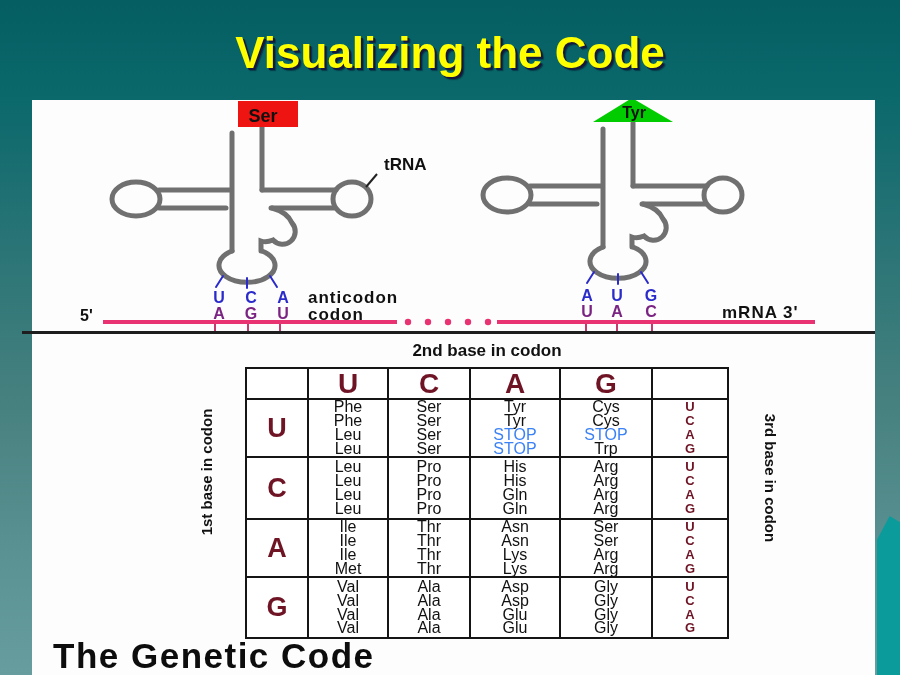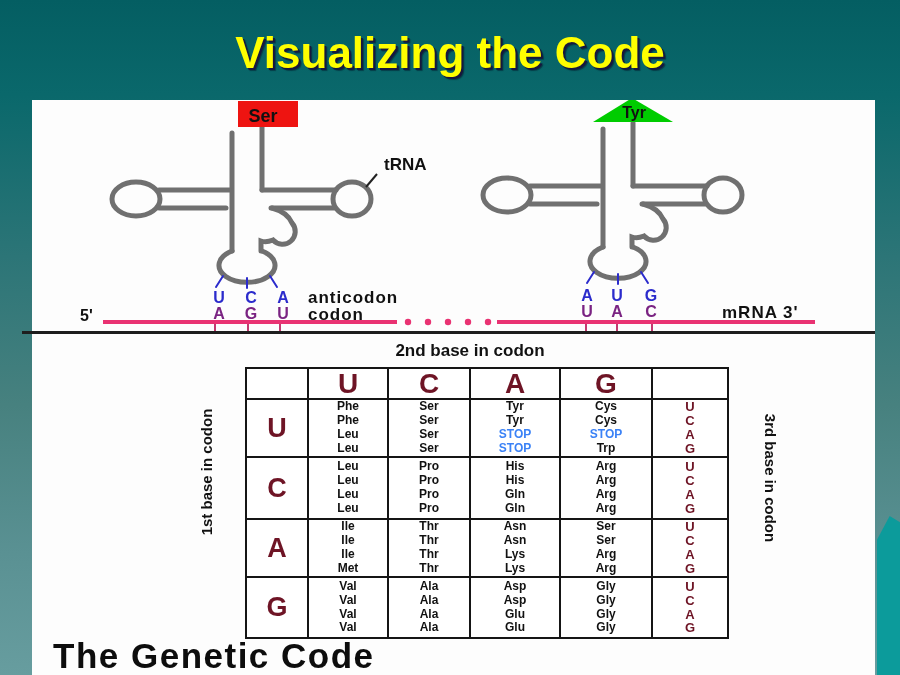--- a/index.html
+++ b/index.html
@@ -15,32 +15,32 @@
   }
   .swoosh{
     position:absolute;right:0;top:516px;width:23px;height:159px;background:#0c9b9b;
     clip-path:polygon(0 15%,55% 0,100% 4%,100% 100%,0 100%);
   }
   .panel{position:absolute;left:32px;top:100px;width:843px;height:575px;background:#fdfdfd;}
   .divider{position:absolute;left:22px;top:331px;width:853px;height:3px;background:#1e1e1e;}
   .diagram-svg{position:absolute;left:32px;top:100px;}
 
   
-  .axis-top{position:absolute;left:229px;top:341px;width:482px;text-align:center;
+  .axis-top{position:absolute;left:246px;top:341px;width:482px;text-align:center;
     font-size:17px;font-weight:bold;color:#111;}
   .axis-left{position:absolute;left:206px;top:472px;transform:translate(-50%,-50%) rotate(-90deg);
     white-space:nowrap;font-size:15px;font-weight:bold;color:#111;}
   .axis-right{position:absolute;left:770px;top:478px;transform:translate(-50%,-50%) rotate(90deg);
     white-space:nowrap;font-size:15px;font-weight:bold;color:#111;}
   table.gcode{position:absolute;left:245px;top:367px;border-collapse:collapse;table-layout:fixed;}
   table.gcode td,table.gcode th{border:2px solid #151515;padding:0;vertical-align:middle;text-align:center;background:#fff;}
   table.gcode .hdr-row{height:31px;}
   table.gcode .hdr-base{font-size:28px;font-weight:bold;color:#6e1425;line-height:28px;}
   table.gcode td.base-cell{font-size:27px;font-weight:bold;color:#6e1425;}
-  table.gcode td.amino-cell{font-size:12px;font-weight:bold;color:#111;}
+  table.gcode td.amino-cell{font-size:16px;font-weight:normal;color:#111;}
   .aa-line{line-height:13.8px;}
   .aa-line.stop{color:#3b82f6;}
   table.gcode td.third-cell{font-size:13px;font-weight:bold;color:#6e1425;}
   .third-line{line-height:13.8px;}
   .bottom-heading{
     position:absolute;left:53px;top:636px;font-size:35px;font-weight:800;
     letter-spacing:1.5px;color:#0d0d0d;
   }
 </style>
 </head>

